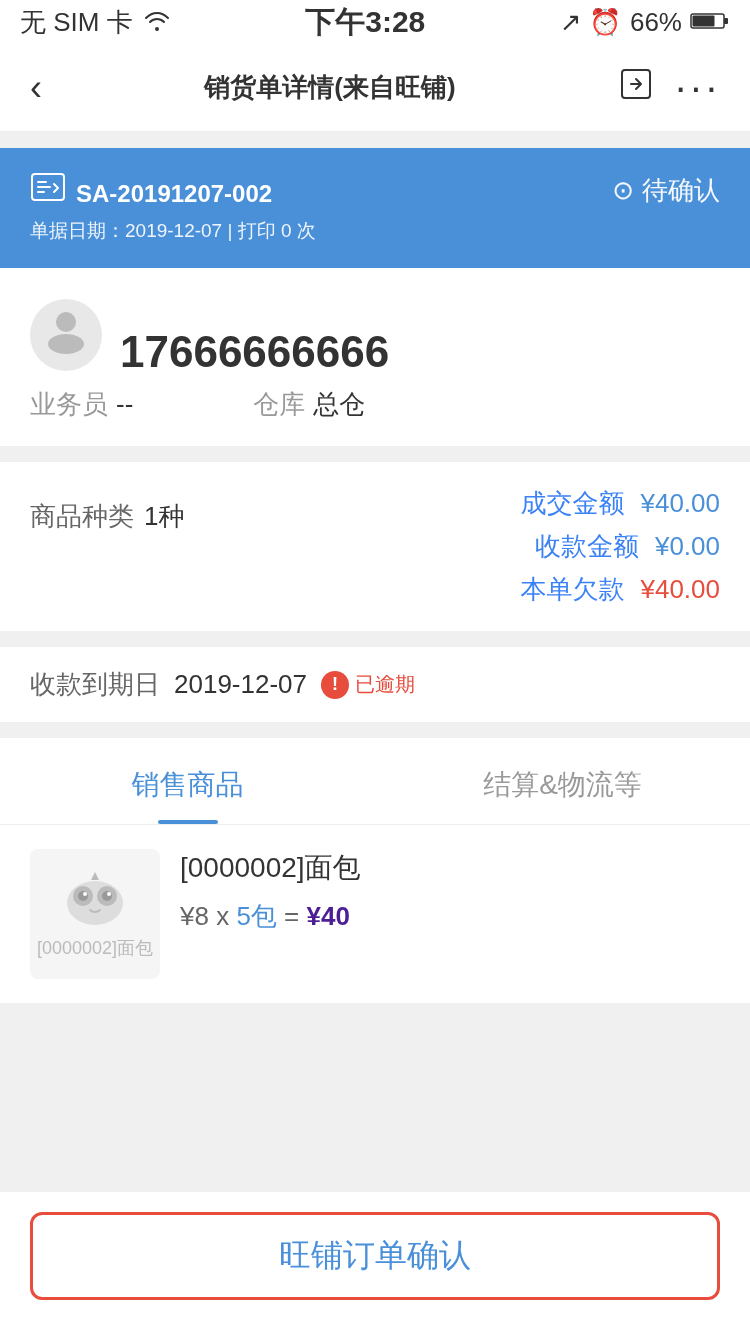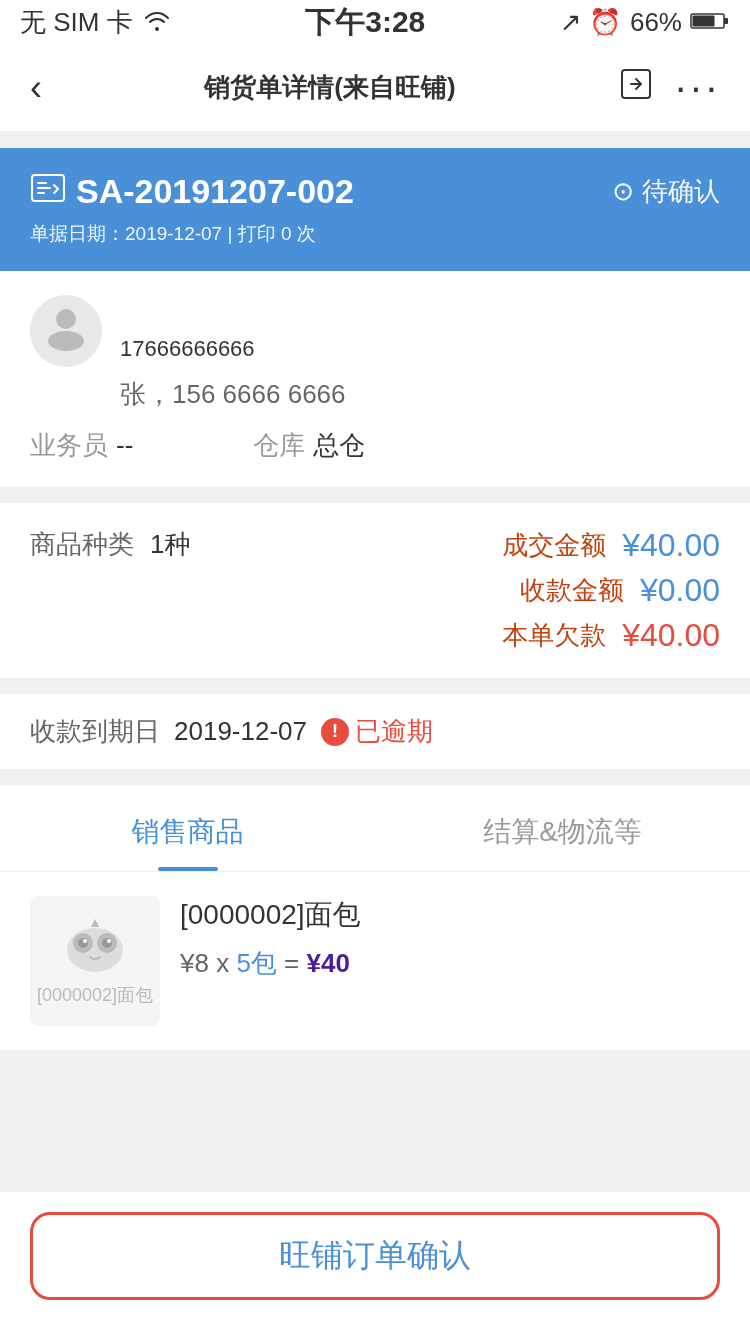--- a/index.html
+++ b/index.html
@@ -68,21 +68,21 @@
     .order-header-row1 {
       display: flex;
       align-items: center;
       justify-content: space-between;
       margin-bottom: 10px;
     }
     .order-id {
       display: flex;
       align-items: flex-end;
       gap: 10px;
-      font-size: 34px;
+      font-size: 24px;
       font-weight: 700;
       color: #fff;
     }
     .order-status {
       display: flex;
       align-items: center;
       gap: 8px;
       font-size: 26px;
       color: #fff;
       opacity: 0.95;
@@ -118,22 +118,22 @@
       display: flex;
       align-items: center;
       justify-content: center;
       flex-shrink: 0;
     }
     .avatar-icon {
       font-size: 38px;
       color: #999;
     }
     .customer-phone {
-      font-size: 22px;
-      font-weight: 400;
+      font-size: 44px;
+      font-weight: 700;
       color: #333;
       margin-top: 35px;
     }
     .customer-name {
       font-size: 26px;
       color: #666;
       margin-left: 90px;
       margin-bottom: 16px;
     }
     .customer-meta {
@@ -157,37 +157,38 @@
       background: #fff;
       padding: 24px 30px;
       margin-bottom: 16px;
       display: flex;
       justify-content: space-between;
       align-items: flex-start;
     }
     .amount-left {
       display: flex;
       align-items: center;
-      gap: 16px;
+      gap: 10px;
+      margin-top: 13px;
     }
     .product-count-label { font-size: 26px; color: #666; }
     .product-count-value { font-size: 26px; color: #333; }
     .amount-right {
       display: flex;
       flex-direction: column;
       align-items: flex-end;
       gap: 8px;
     }
     .amount-row {
       display: flex;
       align-items: center;
       gap: 16px;
     }
-    .amount-label { font-size: 26px; color: #c2410c; }
-    .amount-value { font-size: 32px; }
+    .amount-label { font-size: 26px; color: #3b82f6; }
+    .amount-value { font-size: 26px; }
     .amount-value.red { color: #e74c3c; }
     .amount-value.blue { color: #4a90d9; }
 
     
     .due-section {
       background: #fff;
       padding: 20px 30px;
       margin-bottom: 16px;
       display: flex;
       align-items: center;
@@ -209,21 +210,21 @@
       background: #e74c3c;
       display: flex;
       align-items: center;
       justify-content: center;
       color: #fff;
       font-size: 18px;
       font-weight: 700;
     }
     .overdue-text {
       color: #e74c3c;
-      font-size: 26px;
+      font-size: 20px;
     }
 
     
     .tabs-section {
       background: #fff;
       margin-bottom: 16px;
     }
     .tabs-row {
       display: flex;
       border-bottom: 1px solid #eee;
@@ -312,21 +313,21 @@
       left: 0;
       width: 750px;
       background: #fff;
       padding: 20px 30px 34px;
       border-top: 1px solid #eee;
     }
     .confirm-btn {
       width: 100%;
       height: 88px;
       border: 3px solid #e74c3c;
-      border-radius: 20px;
+      border-radius: 12px;
       background: #fff;
       color: #4a90d9;
       font-size: 32px;
       font-weight: 500;
       cursor: pointer;
       display: flex;
       align-items: center;
       justify-content: center;
     }
 
@@ -405,21 +406,20 @@
       <div class="avatar">
         <span class="avatar-icon">
           <svg width="48" height="48" viewBox="0 0 48 48" fill="none">
             <circle cx="24" cy="16" r="10" fill="#bbb"></circle>
             <ellipse cx="24" cy="38" rx="18" ry="10" fill="#bbb"></ellipse>
           </svg>
         </span>
       </div>
       <span class="customer-phone">17666666666</span>
     </div>
-    <div class="customer-name">张，156 6666 6666</div>
     <div class="customer-meta">
       <div class="meta-item">
         <span class="meta-label">业务员</span>
         <span class="meta-value">--</span>
       </div>
       <div class="meta-item" style="margin-left:80px;">
         <span class="meta-label">仓库</span>
         <span class="meta-value">总仓</span>
       </div>
     </div>

